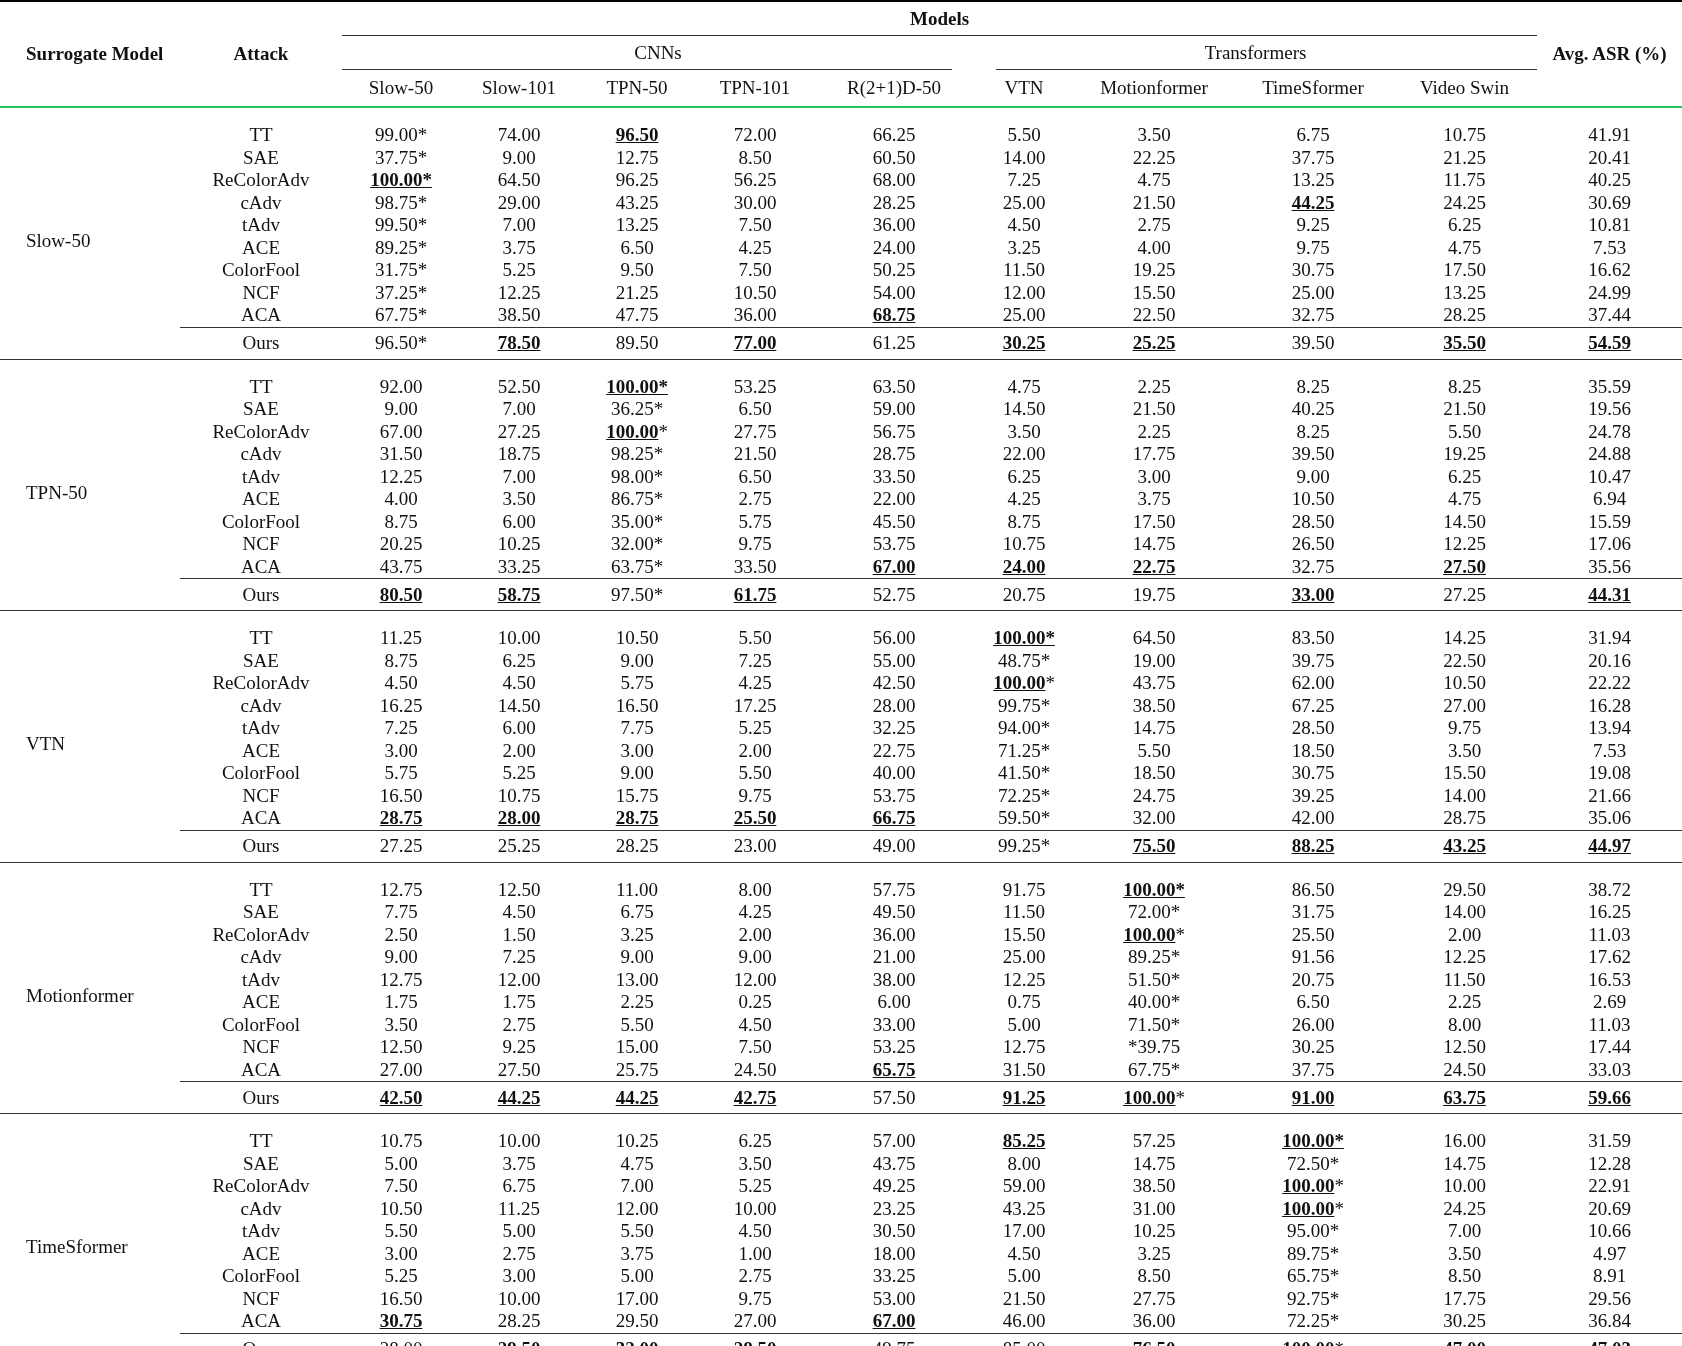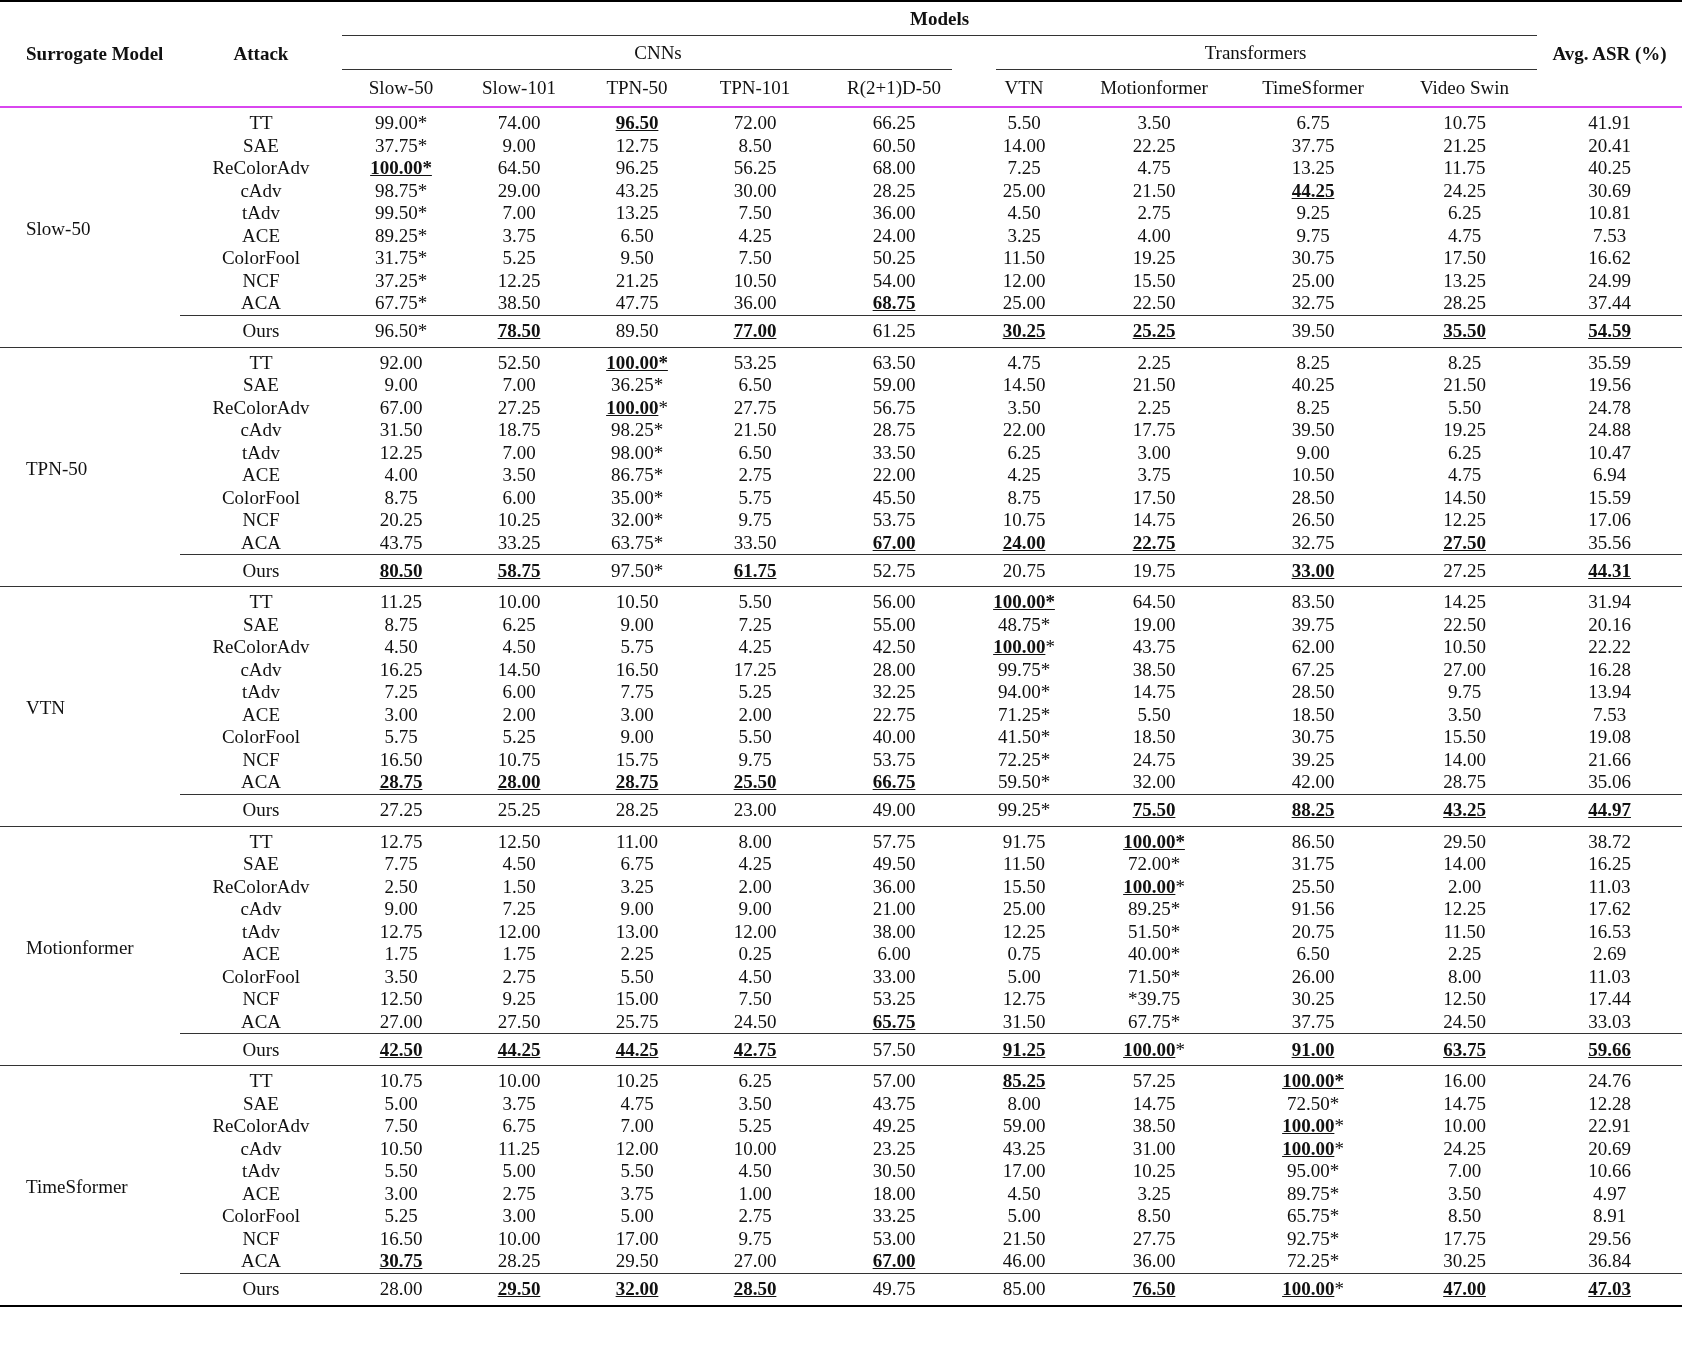--- a/index.html
+++ b/index.html
@@ -9,32 +9,32 @@
   td, th { padding: 0; text-align: center; font-weight: normal; white-space: nowrap; }
   col.c-sur { width: 180px; }
   col.c-att { width: 162px; }
   col.c1 { width: 118px; } col.c2 { width: 118px; } col.c3 { width: 118px; } col.c4 { width: 118px; }
   col.c5 { width: 160px; } col.c6 { width: 100px; } col.c7 { width: 160px; } col.c8 { width: 158px; }
   col.c9 { width: 145px; } col.c10 { width: 145px; }
   thead tr.h1 td { height: 34px; }
   thead tr.h2 td { height: 34px; }
   thead tr.h3 td { height: 36px; }
   .top-rule { border-top: 2px solid #000; font-weight: bold; }
-  .bot-rule { border-bottom: 2px solid #d946ef; }
+  .bot-rule { border-bottom: 2px solid #22c55e; }
   .cmid { position: relative; }
   .cmid::after { content: ""; position: absolute; left: 0; right: 0; bottom: 0; border-bottom: 1px solid #333; }
   .cmid.l-gap::after { left: 0; right: 22px; }
   .cmid.r-gap::after { left: 22px; right: 0; }
   .surrogate { text-align: left; padding-left: 26px; vertical-align: middle; }
   .surrogate-head { text-align: left; padding-left: 26px; vertical-align: middle; }
   tbody tr.r td { height: 22.5px; line-height: 22px; }
   tbody tr.ours td { height: 31px; line-height: 30px; border-top: 1px solid #333; }
   tbody.block tr.ours td { border-bottom: 1px solid #333; }
   tbody.block.last-block tr.ours td { border-bottom: 2px solid #000; }
-  tbody.block tr.first td { padding-top: 4px; margin-top: 16px; }
+  tbody.block tr.first td { padding-top: 16px; margin-top: 16px; }
   tbody.block td.surrogate { border-bottom: 1px solid #333; }
   tbody.block.last-block td.surrogate { border-bottom: 2px solid #000; }
   .b { font-weight: bold; text-decoration: underline; }
   .cell-star { font-weight: normal; }
 </style>
 </head>
 <body>
 
 <div id="wrap">
 <table>
@@ -613,21 +613,21 @@
           <td>TT</td>
           <td>10.75</td>
           <td>10.00</td>
           <td>10.25</td>
           <td>6.25</td>
           <td>57.00</td>
           <td class="b">85.25</td>
           <td>57.25</td>
           <td class="b">100.00*</td>
           <td>16.00</td>
-          <td>24.76</td>
+          <td>31.59</td>
         </tr>
         <tr class="r">
           <td>SAE</td>
           <td>5.00</td>
           <td>3.75</td>
           <td>4.75</td>
           <td>3.50</td>
           <td>43.75</td>
           <td>8.00</td>
           <td>14.75</td>

